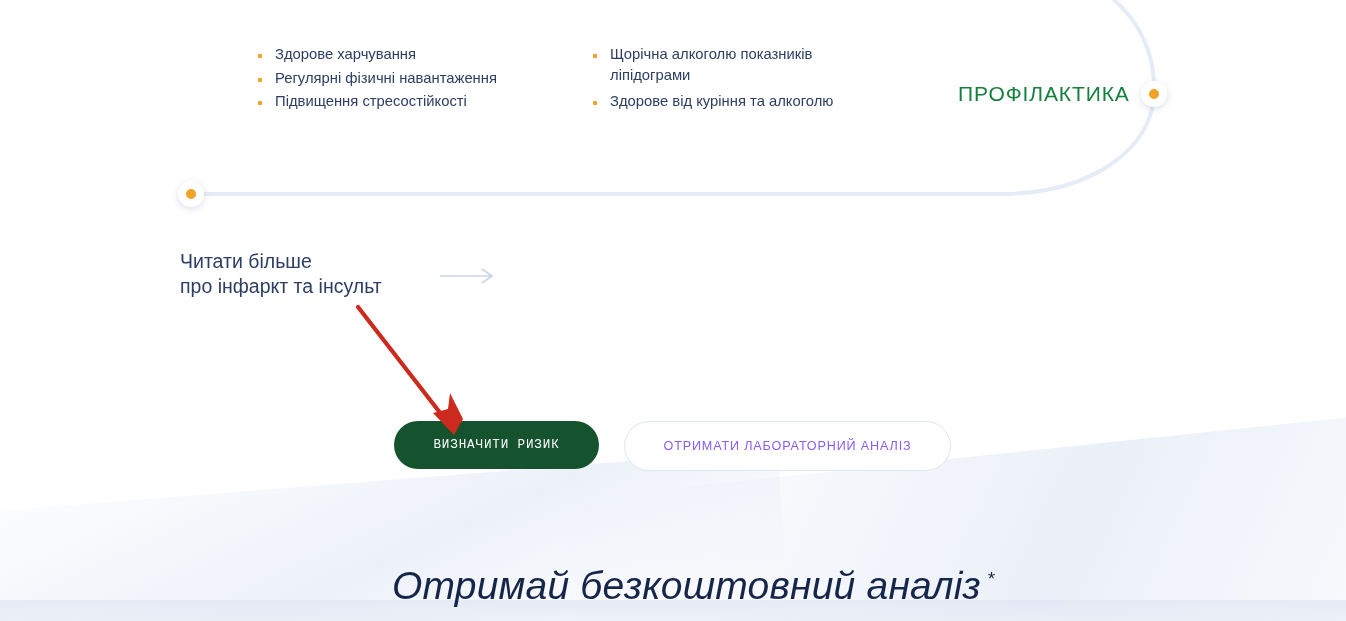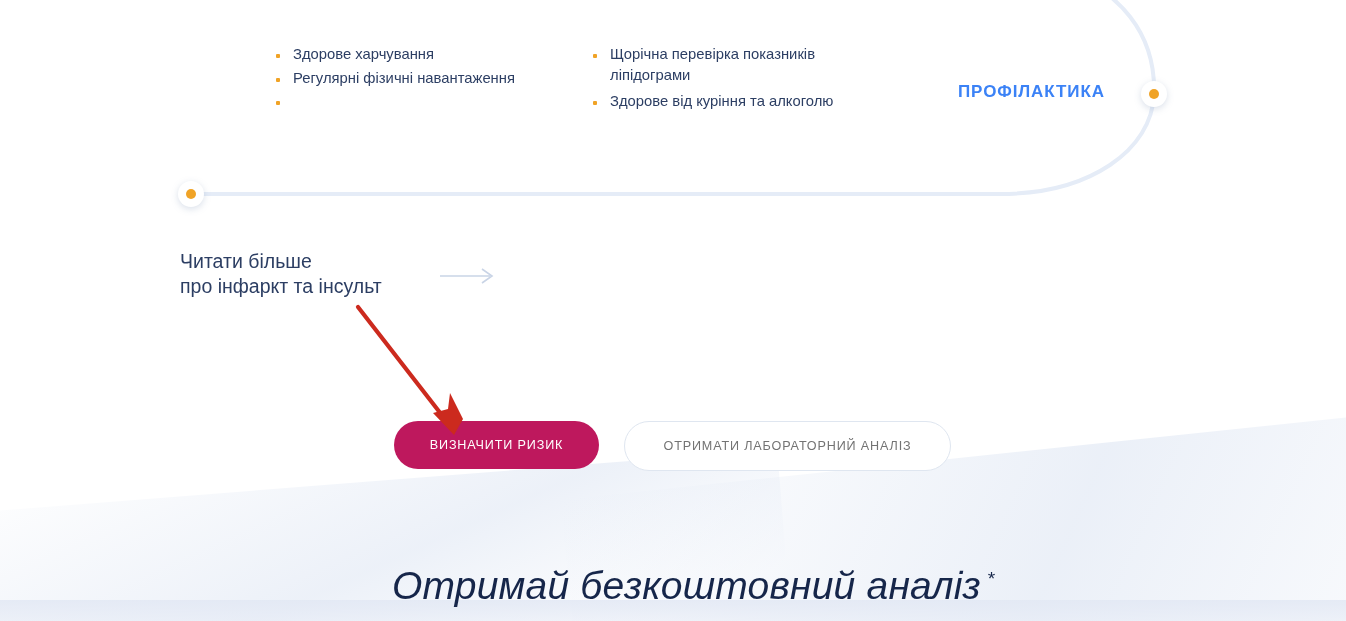--- a/index.html
+++ b/index.html
@@ -83,32 +83,32 @@
     background: #f0a326;
   }
   #node-left { left: 178px; top: 181px; }
   #node-right { left: 1141px; top: 81px; }
 
   
   .prevention-label {
     position: absolute;
     left: 958px;
     top: 82px;
-    font-size: 17px;
-    font-weight: bold;
+    font-size: 21px;
+    font-weight: normal;
     letter-spacing: 0.9px;
-    color: #3b82f6;
+    color: #15803d;
     white-space: nowrap;
   }
 
   
   .bullet-col {
     position: absolute;
   }
-  #bullets-left { left: 276px; top: 44px; width: 310px; }
+  #bullets-left { left: 258px; top: 44px; width: 310px; }
   #bullets-right { left: 593px; top: 44px; width: 300px; }
 
   .bullet-item {
     display: flex;
     align-items: flex-start;
     margin-bottom: 3px;
   }
   .bullet-marker {
     flex: 0 0 auto;
     width: 4px;
@@ -149,38 +149,38 @@
 
   
   .btn-primary {
     position: absolute;
     left: 394px;
     top: 421px;
     width: 205px;
     height: 48px;
     border: none;
     border-radius: 24px;
-    background: #be185d;
+    background: #14532d;
     color: #ffffff;
     font-size: 12.6px;
     letter-spacing: 0.85px;
-    font-family: Liberation Sans, sans-serif;
+    font-family: Liberation Mono, monospace;
     cursor: pointer;
     padding: 0;
   }
   .btn-secondary {
     position: absolute;
     left: 624px;
     top: 421px;
     width: 327px;
     height: 50px;
     border: 1px solid #dfe6f0;
     border-radius: 25px;
     background: #ffffff;
-    color: #737373;
+    color: #8b5cf6;
     font-size: 12.6px;
     letter-spacing: 0.85px;
     font-family: "Liberation Sans", sans-serif;
     cursor: pointer;
     padding: 0;
   }
 
   
   .annot-arrow {
     position: absolute;
@@ -232,27 +232,28 @@
     <div class="bullet-item">
       <span class="bullet-marker"></span>
       <span class="bullet-text">Здорове харчування</span>
     </div>
     <div class="bullet-item">
       <span class="bullet-marker"></span>
       <span class="bullet-text">Регулярні фізичні навантаження</span>
     </div>
     <div class="bullet-item">
       <span class="bullet-marker"></span>
+      <span class="bullet-text">Підвищення стресостійкості</span>
     </div>
   </div>
 
   <div class="bullet-col" id="bullets-right">
     <div class="bullet-item">
       <span class="bullet-marker"></span>
-      <span class="bullet-text">Щорічна перевірка показників ліпідограми</span>
+      <span class="bullet-text">Щорічна алкоголю показників ліпідограми</span>
     </div>
     <div class="bullet-item" style="margin-top:6px;">
       <span class="bullet-marker"></span>
       <span class="bullet-text">Здорове від куріння та алкоголю</span>
     </div>
   </div>
 
   <div class="read-more">
     <div class="read-more-text">Читати більше
 про інфаркт та інсульт</div>

